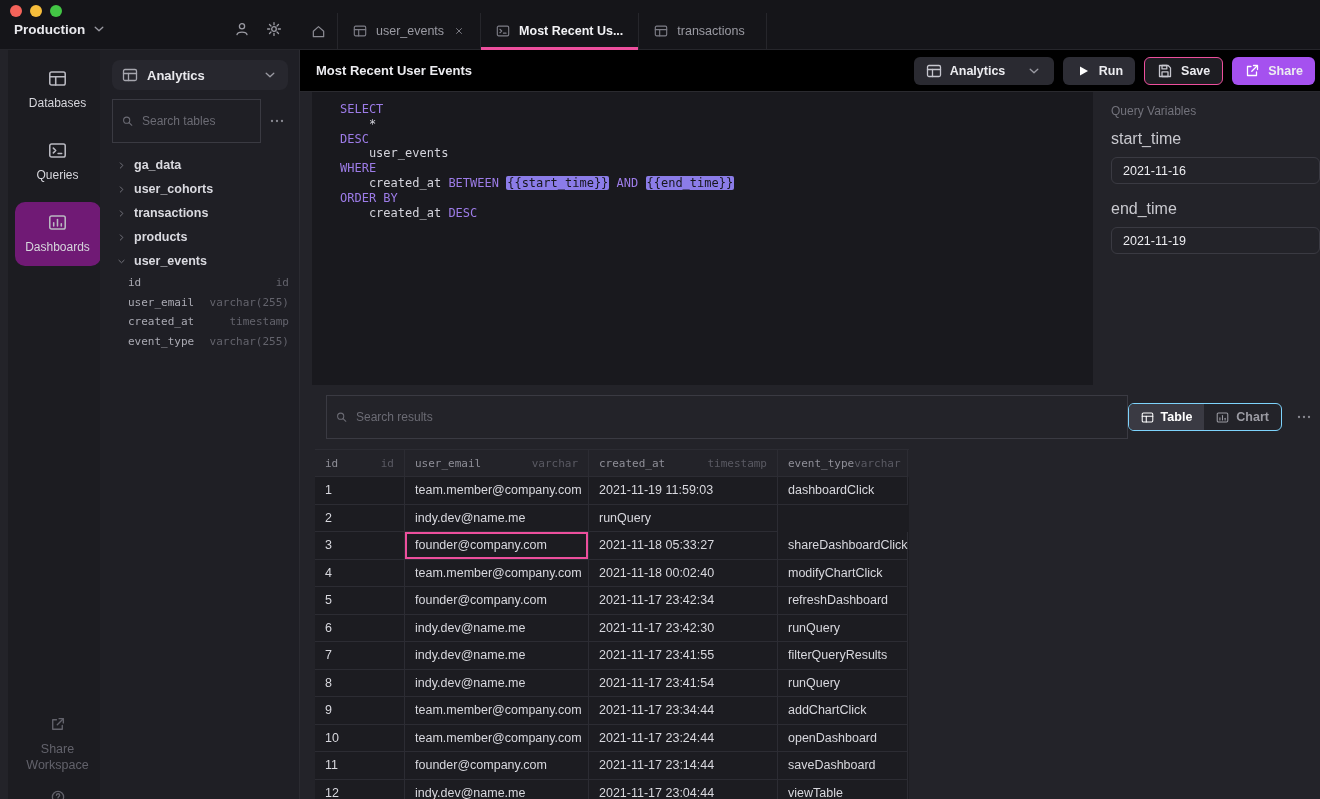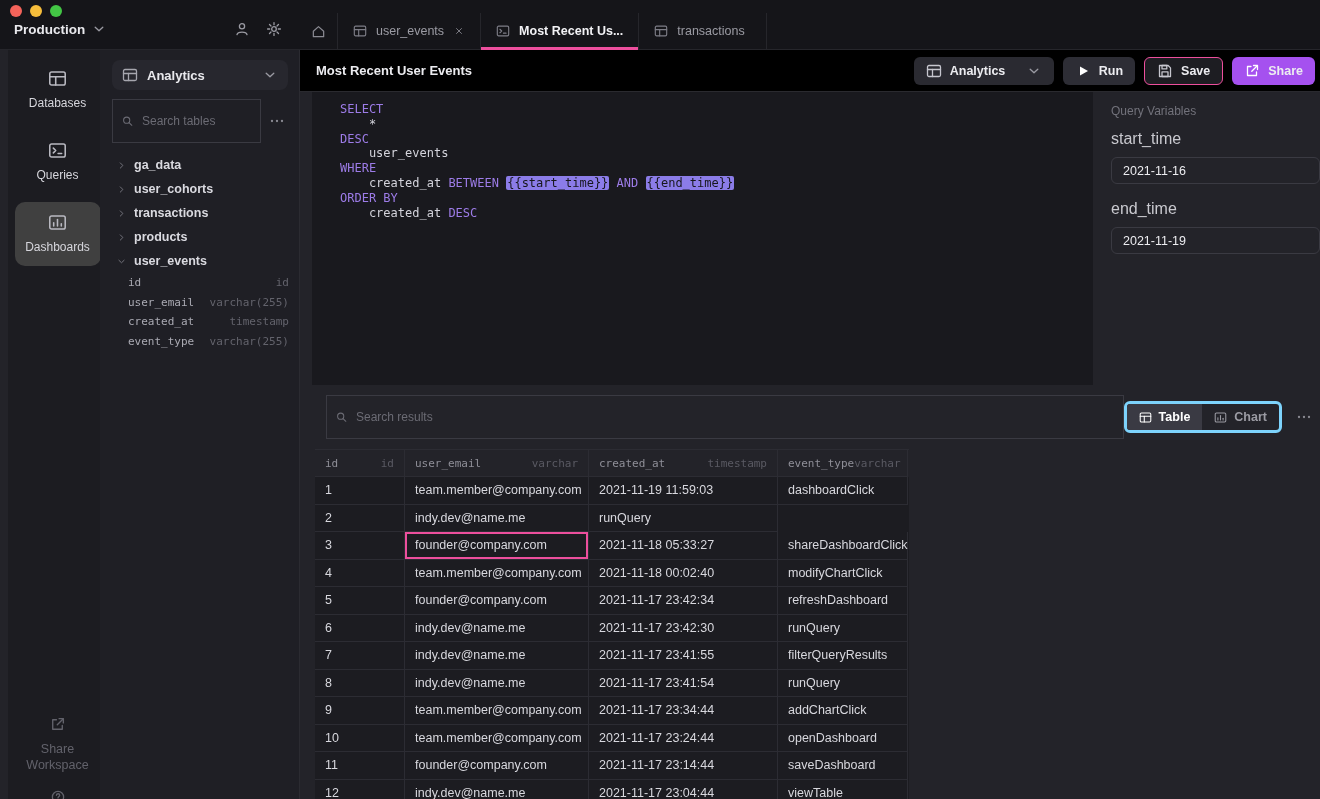--- a/index.html
+++ b/index.html
@@ -41,21 +41,21 @@
   .tab.active::after { content: ""; position: absolute; left: 0; right: 0; bottom: -1px; height: 3px; background: var(--pink); }
 
   
   .nav-rail {
     position: absolute; left: 8px; top: 50px; width: 100px; height: 749px;
     background: #1c1c21; border-right: 1px solid #26262b;
     display: flex; flex-direction: column; align-items: center;
   }
   .rail-item { width: 86px; margin-top: 8px; padding: 11px 0 12px; border-radius: 10px; display: flex; flex-direction: column; align-items: center; gap: 8px; color: #d6d6dc; font-size: 12px; cursor: pointer; }
   .rail-item .ic { color: #b9b9c1; }
-  .rail-item.active { background: #404040; }
+  .rail-item.active { background: #701a75; }
   .rail-footer { margin-top: auto; display: flex; flex-direction: column; align-items: center; padding-bottom: 0; width: 100%; }
   .share-ws { display: flex; flex-direction: column; align-items: center; gap: 8px; color: #62626b; font-size: 12.5px; line-height: 16px; text-align: center; cursor: pointer; }
   .help-btn { margin-top: 16px; margin-bottom: -6px; color: #62626b; cursor: pointer; display: flex; }
 
   
   .schema {
     position: absolute; left: 100px; top: 50px; width: 200px; height: 749px;
     background: #1f1f25; border-right: 1px solid #2b2b31;
   }
   .conn-select { margin: 10px 12px 0; width: 176px; height: 30px; background: #27272e; border: 0; border-radius: 8px; color: #e9e9ed; font: 600 13px "Liberation Sans", sans-serif; display: flex; align-items: center; gap: 9px; padding: 0 10px; cursor: pointer; }
@@ -99,21 +99,21 @@
   .vars { width: 227px; flex: none; padding: 12px 0 0 18px; }
   .vars-title { font-size: 12px; color: #72727b; margin-bottom: 12px; }
   .var-label { font-size: 16px; color: #c9c9cf; margin: 16px 0 9px; }
   .var-label:first-of-type { margin-top: 0; }
   .vars input { width: 100%; height: 27px; background: transparent; border: 1px solid #3a3a42; border-radius: 6px; color: #ececf0; font-size: 12.5px; padding: 0 11px; outline: none; }
 
   .results { flex: 1; overflow: hidden; }
   .results-toolbar { margin: 10px 6px 0 26px; display: flex; align-items: center; }
   .search-results-wrap { width: 163px; }
   .results-toolbar .right { margin-left: auto; display: flex; align-items: center; gap: 12px; }
-  .segmented { display: flex; border: 3px solid #7dd3fc; border-radius: 6px; overflow: hidden; }
+  .segmented { display: flex; border: 1px solid #7dd3fc; border-radius: 6px; overflow: hidden; }
   .seg-btn { height: 26px; border: 0; background: transparent; color: #9b9ba3; font: 600 12.5px "Liberation Sans", sans-serif; display: flex; align-items: center; gap: 7px; padding: 0 12px; cursor: pointer; }
   .seg-btn.active { background: #3a3a43; color: #fff; }
 
   .rtable { margin: 10px 0 0 15px; width: 594px; }
   .rrow { display: grid; grid-template-columns: 90px 184px 189px 130px; }
   .rrow > div { border-right: 1px solid #2c2c33; border-bottom: 1px solid #2c2c33; }
   .rhead { height: 28px; border-top: 1px solid #2c2c33; }
   .rhead > div { display: flex; align-items: center; justify-content: space-between; padding: 0 10px; font: 11px "DejaVu Sans Mono", monospace; }
   .rhead .hname { color: #8f8f98; }
   .rhead .htype { color: #5a5a63; }

